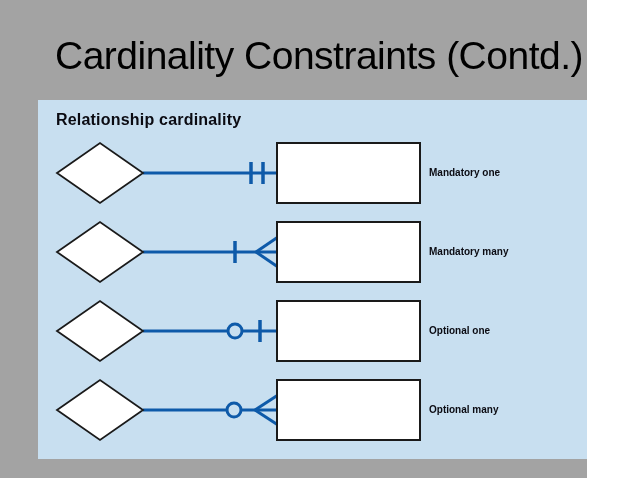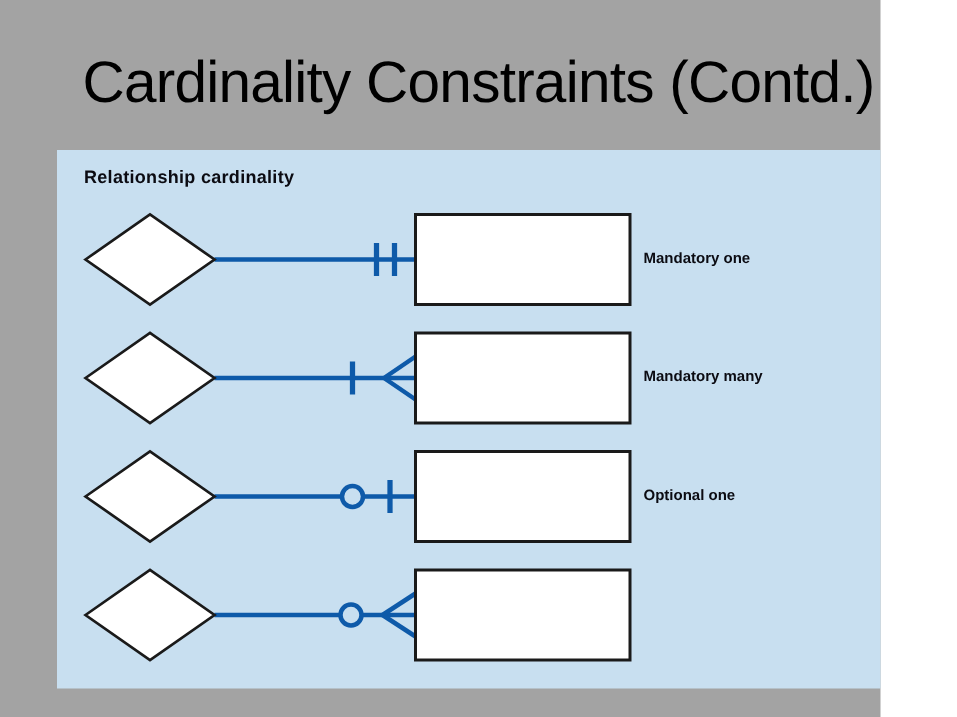--- a/index.html
+++ b/index.html
@@ -23,21 +23,21 @@
   }
   .panel{
     position:absolute;
     left:38px;top:100px;
     width:552px;height:359px;
     background:var(--panel_bg,#C8DFF0);
   }
   .panel-heading{
     position:absolute;
     left:18px;top:11px;
-    font-size:12px;
+    font-size:16px;
     font-weight:700;
     color:var(--text_dark,#0b0b12);
     letter-spacing:0.2px;
   }
   .row{
     position:absolute;
     left:0;width:552px;height:80px;
   }
   .row-1{top:33px;} .row-2{top:112px;} .row-3{top:191px;} .row-4{top:270px;}
   .row svg{position:absolute;left:0;top:0;display:block;}
@@ -105,16 +105,17 @@
 
     <div class="row row-4">
       <svg width="552" height="80" viewBox="0 0 552 80">
         <line class="conn main" x1="105" y1="40" x2="240" y2="40"></line>
         <polygon class="diamond" points="19,40 62,10 105,40 62,70"></polygon>
         <circle class="ring" cx="196" cy="40" r="7"></circle>
         <line class="conn foot" x1="217" y1="40" x2="240" y2="25"></line>
         <line class="conn foot" x1="217" y1="40" x2="240" y2="55"></line>
         <rect class="entity" x="239" y="10" width="143" height="60"></rect>
       </svg>
+      <span class="row-label">Optional many</span>
     </div>
 
   </div>
 </div>
 
 </body></html>

